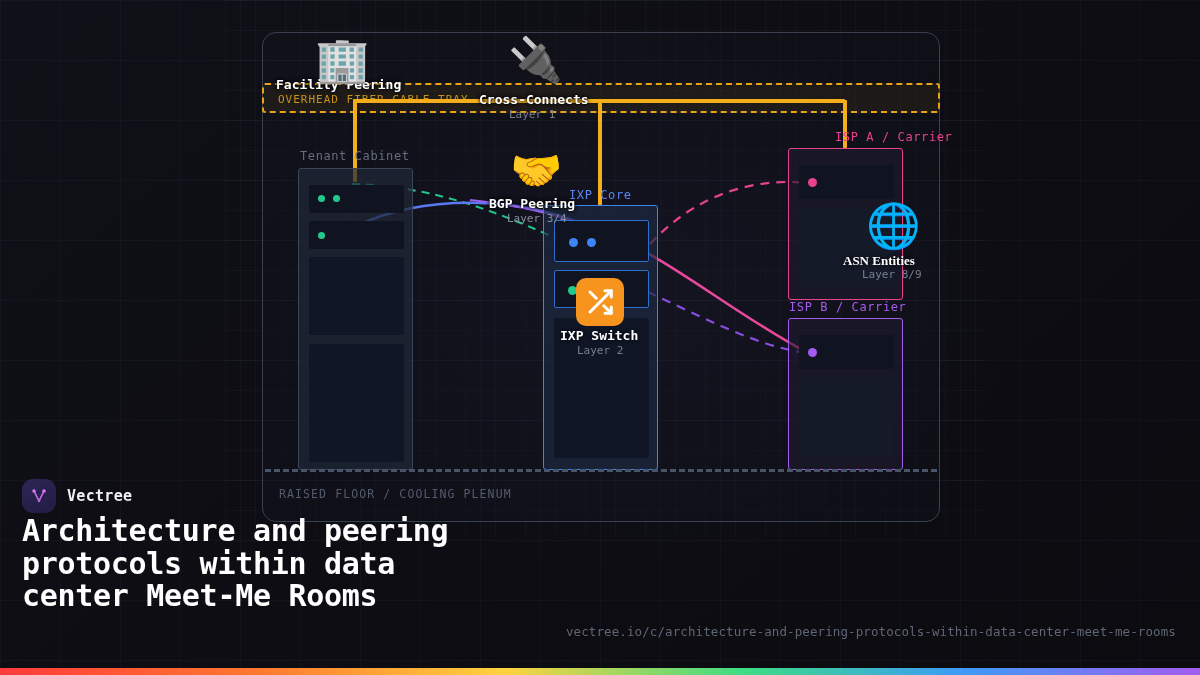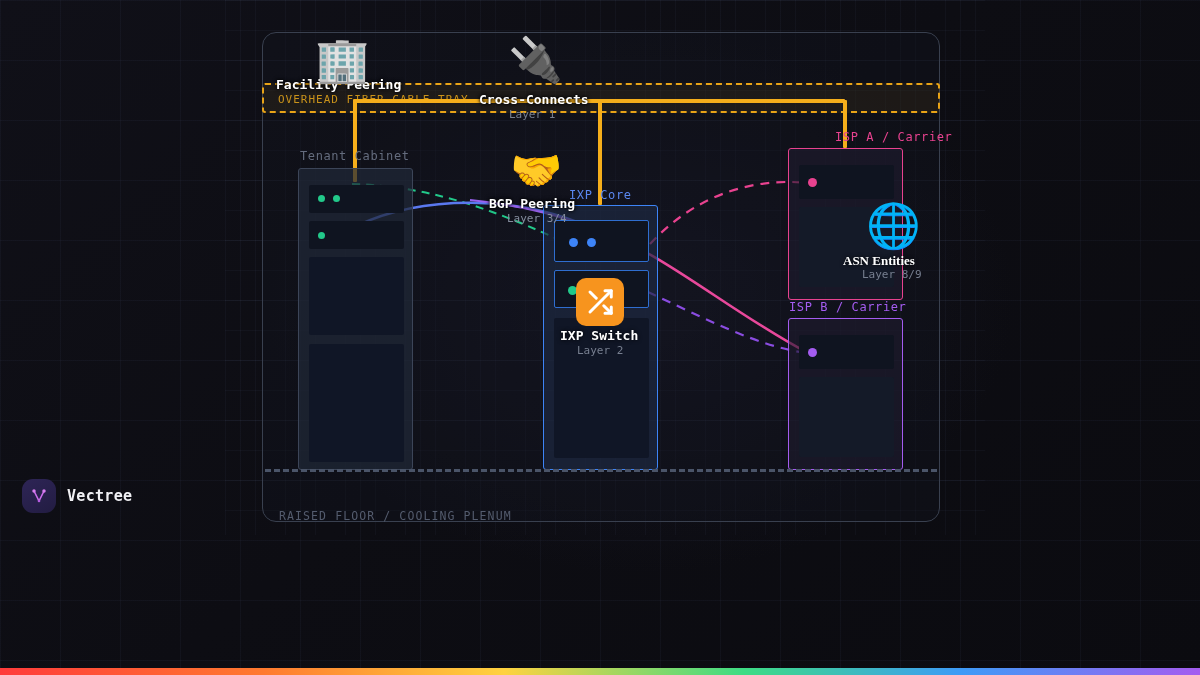--- a/index.html
+++ b/index.html
@@ -151,21 +151,21 @@
                border: 1.8px solid #a45cf0; background: rgba(30,28,46,0.62); }
   #bu1 { left: 10px; top: 16px; width: 95px; height: 34px; }
   #bu2 { left: 10px; top: 58px; width: 95px; height: 80px; background:#141a28; }
 
   
   #raised-floor-line {
     position: absolute; left: 265px; top: 469px; width: 672px; height: 0;
     border-top: 3px dashed #4a5468;
   }
   #raised-floor-label {
-    position: absolute; left: 279px; top: 509px;
+    position: absolute; left: 279px; top: 487px;
     font-size: 11.5px; letter-spacing: 1.1px; color: #545c6e; white-space: nowrap;
   }
 
   
   #links { position: absolute; inset: 0; pointer-events: none; }
 
   
   #bgp-name { position:absolute; left:489px; top:196px; font-size:13px;
               font-weight:700; color:#fff; text-shadow:0 0 5px #000,0 0 3px #000;
               white-space:nowrap; }
@@ -307,17 +307,19 @@
       <svg width="20" height="20" viewBox="0 0 24 24" fill="none">
         <path d="M6 6 L12 18 L18 6" stroke="#c96de8" stroke-width="2" stroke-linecap="round" stroke-linejoin="round"></path>
         <circle cx="6" cy="6" r="2.1" fill="#d87ef0"></circle>
         <circle cx="18" cy="6" r="2.1" fill="#d87ef0"></circle>
         <circle cx="12" cy="18" r="1.6" fill="#b45ce0"></circle>
       </svg>
     </div>
     <div id="brand-name">Vectree</div>
   </div>
 
-
+  <div id="page-title">Architecture and peering protocols within data center Meet-Me Rooms</div>
+
+  <div id="footer-url">vectree.io/c/architecture-and-peering-protocols-within-data-center-meet-me-rooms</div>
 
   <div id="accent-bar"></div>
 
 </div>
 
 </body></html>

